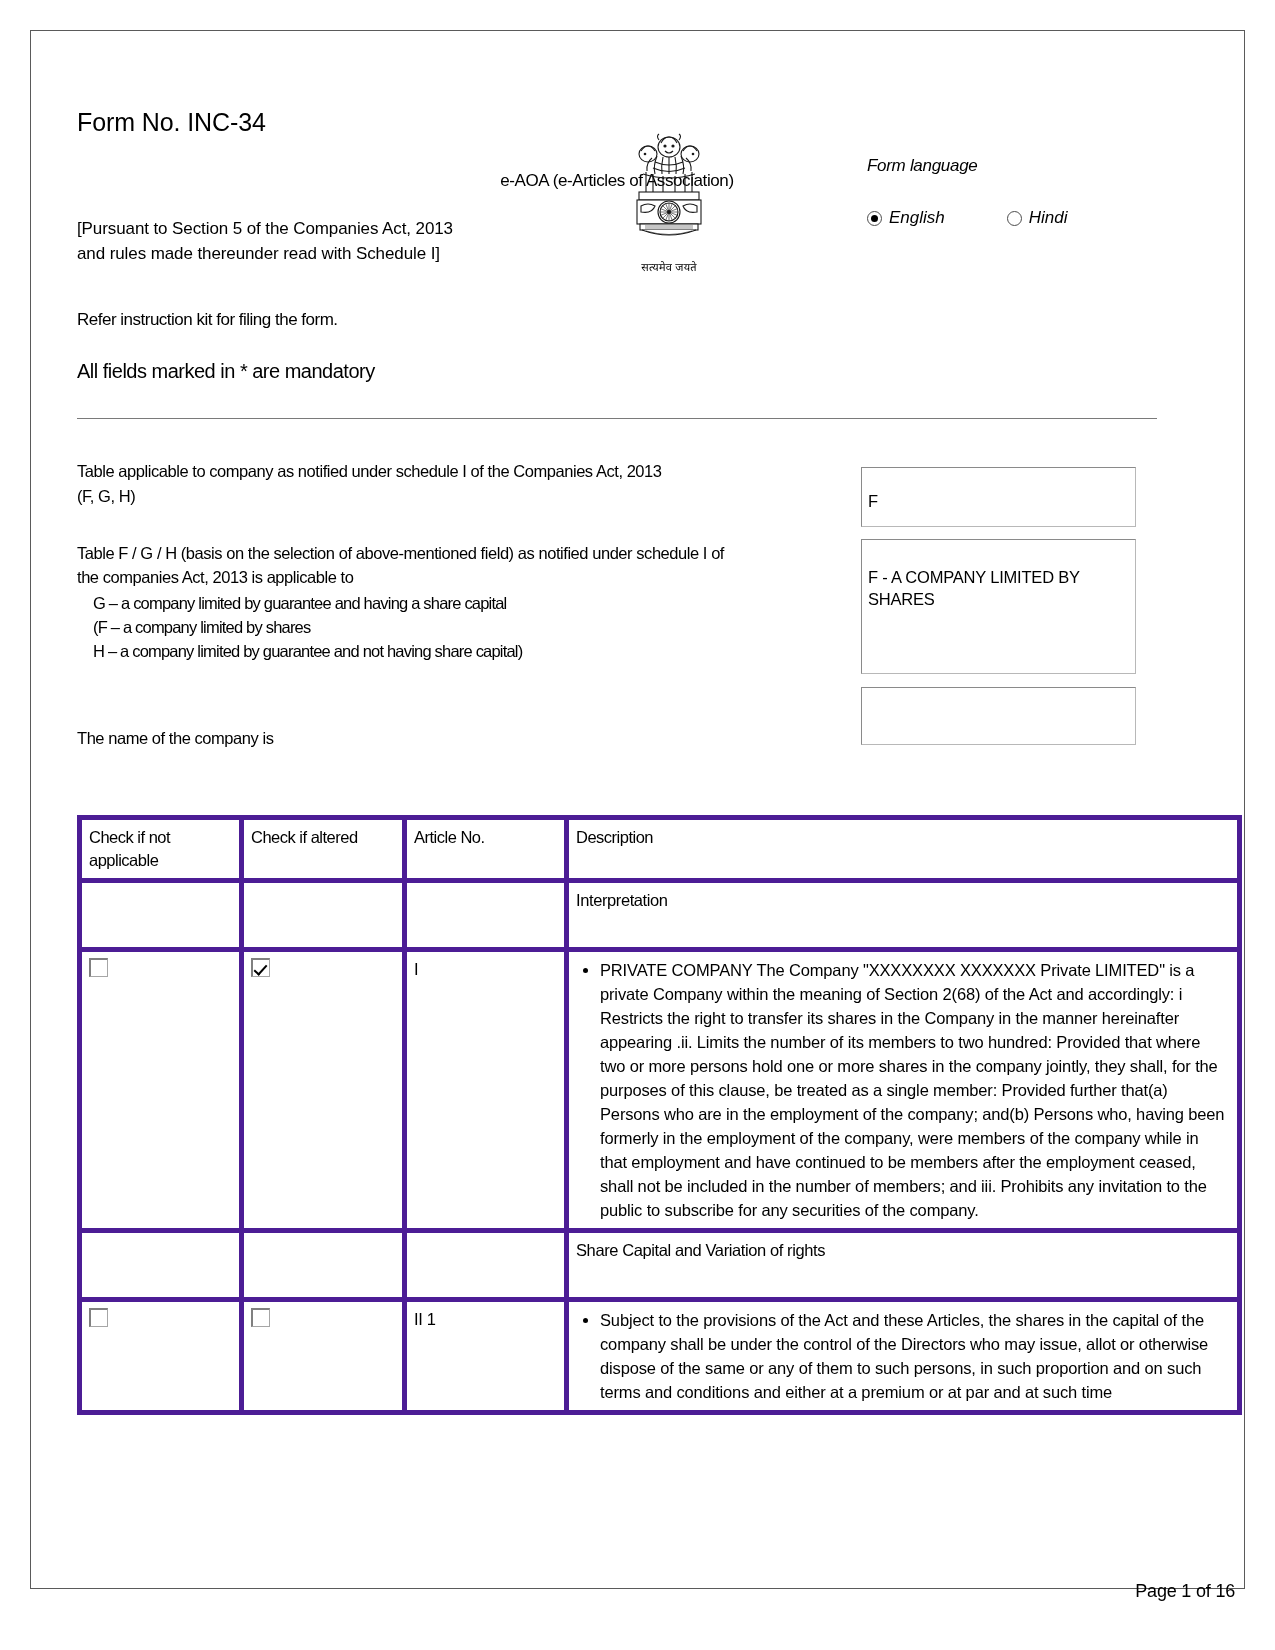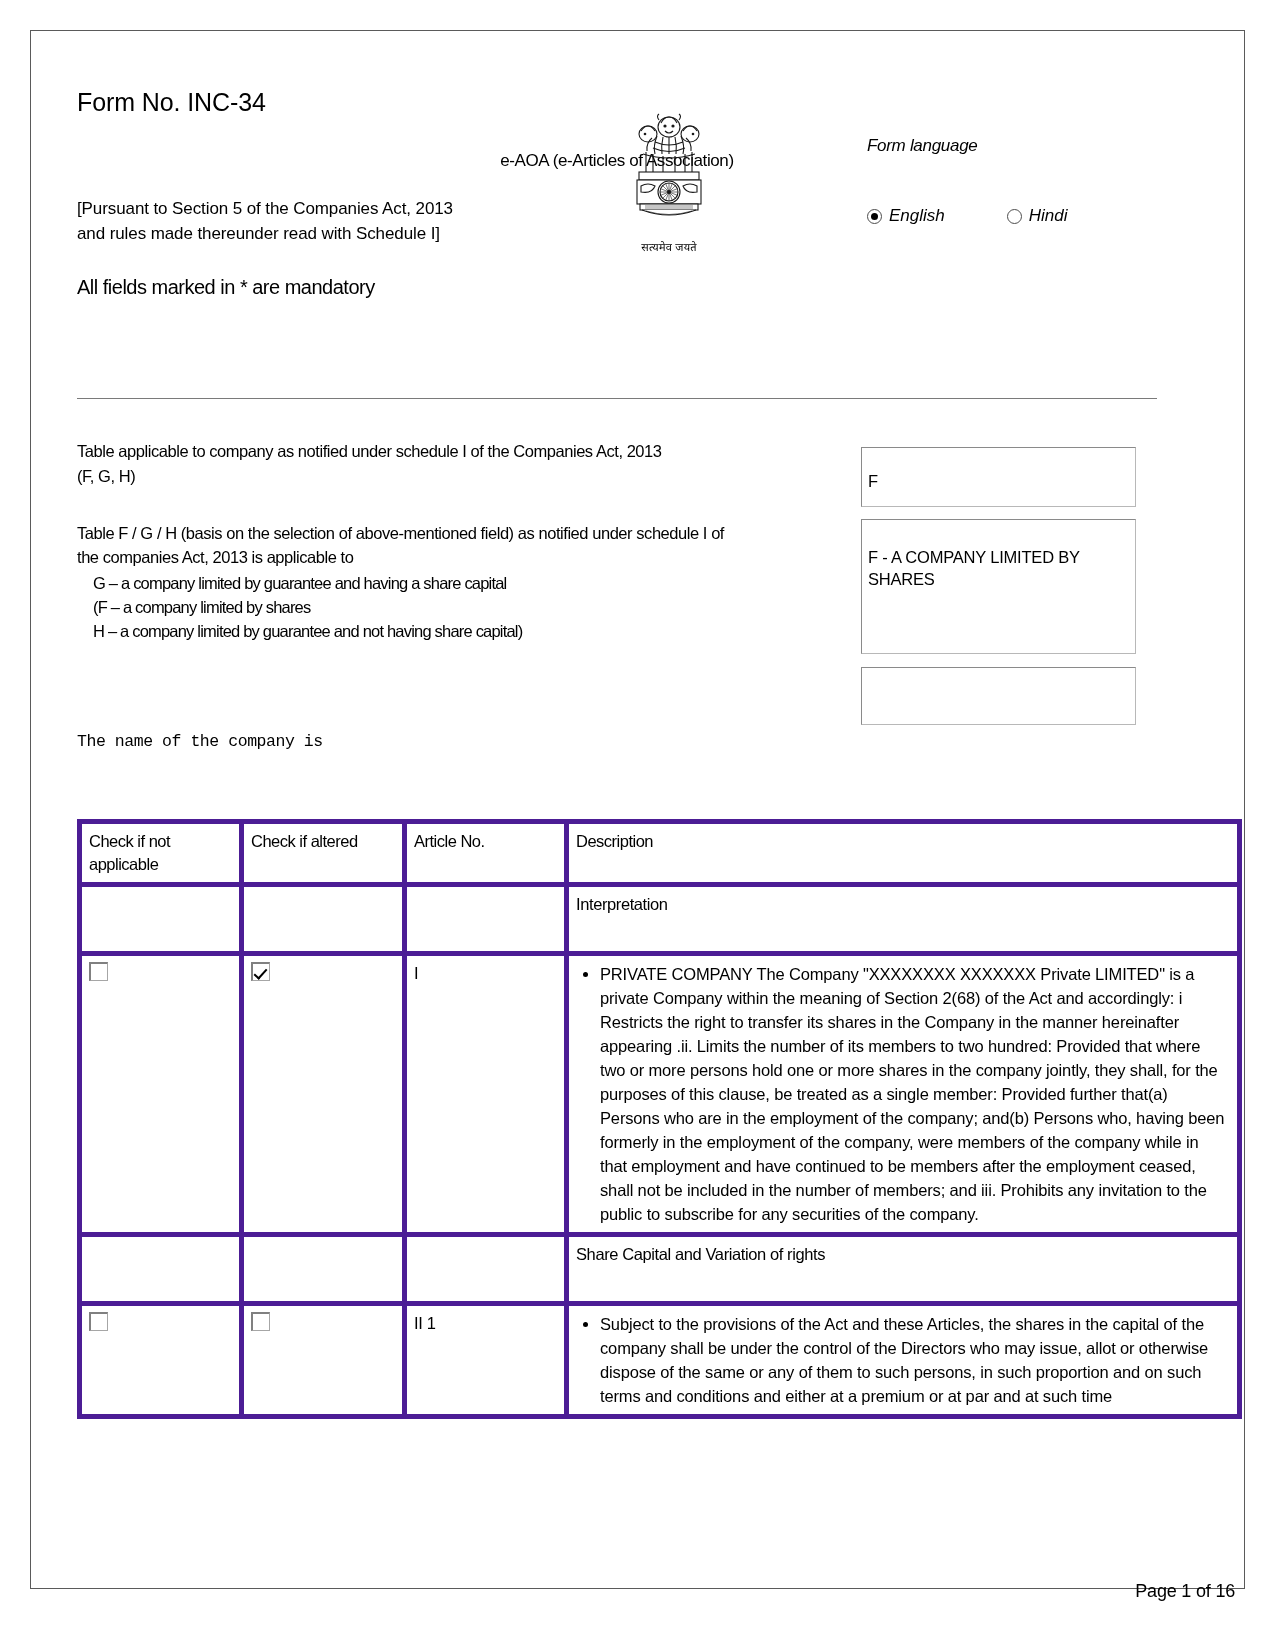--- a/index.html
+++ b/index.html
@@ -25,21 +25,21 @@
     left: 30px;
     top: 30px;
     width: 1215px;
     height: 1559px;
     border: 1px solid #5a5a5a;
     box-sizing: border-box;
   }
   .content {
     position: absolute;
     left: 77px;
-    top: 56px;
+    top: 76px;
     width: 1080px;
   }
 
   
   .header {
     position: relative;
     height: 300px;
   }
   .form-no {
     font-size: 25px;
@@ -85,21 +85,21 @@
 
   .lang-block {
     position: absolute;
     left: 790px;
     top: 48px;
     width: 290px;
     font-style: italic;
   }
   .lang-title { font-size: 17px; letter-spacing: -0.3px; }
   .lang-options {
-    margin-top: 50px;
+    margin-top: 32px;
     display: flex;
     align-items: flex-end;
   }
   .radio-item {
     display: flex;
     align-items: center;
     font-size: 17px;
   }
   .radio-item.second { margin-left: 62px; }
   .radio {
@@ -136,21 +136,21 @@
     min-height: 290px;
   }
   .mid-label {
     font-size: 16.5px;
     line-height: 1.5;
     letter-spacing: -0.45px;
     width: 800px;
   }
   .mid-label.l1 { margin-top: 10px; }
   .mid-label.l2 { margin-top: 32px; }
-  .mid-label.l3 { margin-top: 86px; font-family: Liberation Mono, monospace; }
+  .mid-label.l3 { margin-top: 62px; }
   .sub-list {
     margin-top: 2px;
     padding-left: 16px;
     line-height: 1.45;
     letter-spacing: -0.8px;
     font-size: 16.5px;
   }
   .field-box {
     position: absolute;
     box-sizing: border-box;
@@ -248,20 +248,21 @@
 
   <div class="content">
 
     <div class="header">
       <div class="form-no">Form No. INC-34</div>
       <div class="subtitle">e-AOA (e-Articles of Association)</div>
       <div class="pursuant">
         <div>[Pursuant to Section 5 of the Companies Act, 2013</div>
         <div>and rules made thereunder read with Schedule I]</div>
       </div>
+      <div class="refer">Refer instruction kit for filing the form.</div>
       <div class="mandatory">All fields marked in * are mandatory</div>
 
       <div class="emblem-wrap">
         <svg width="86" height="128" viewBox="0 0 86 128">
           <g fill="none" stroke="#1a1a1a" stroke-width="1.1">
 
             <ellipse cx="43" cy="17" rx="11" ry="10" fill="#fff"></ellipse>
             <path d="M35 13 q3 -6 8 -6 q5 0 8 6"></path>
             <circle cx="39" cy="16" r="1.6" fill="#1a1a1a" stroke="none"></circle>
             <circle cx="47" cy="16" r="1.6" fill="#1a1a1a" stroke="none"></circle>

